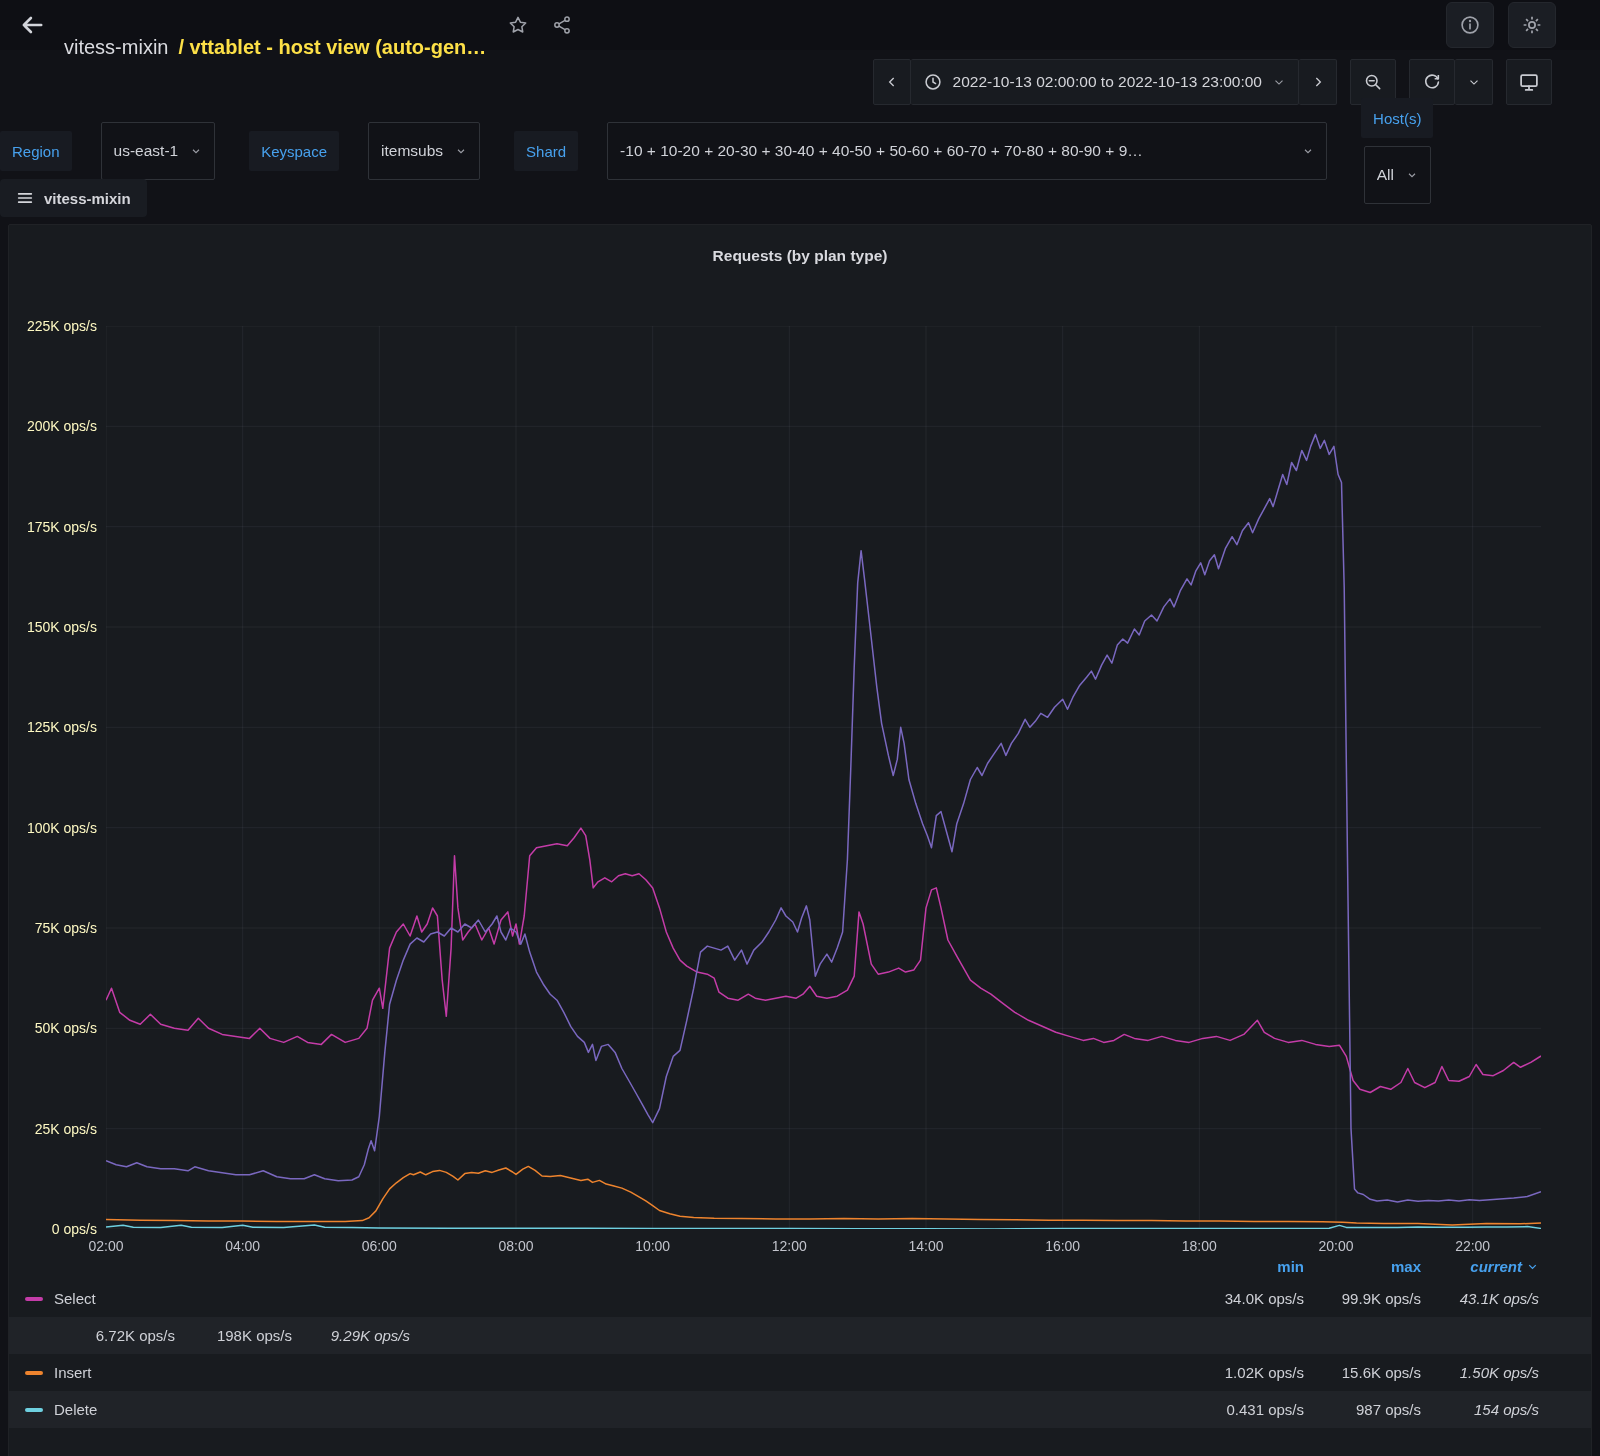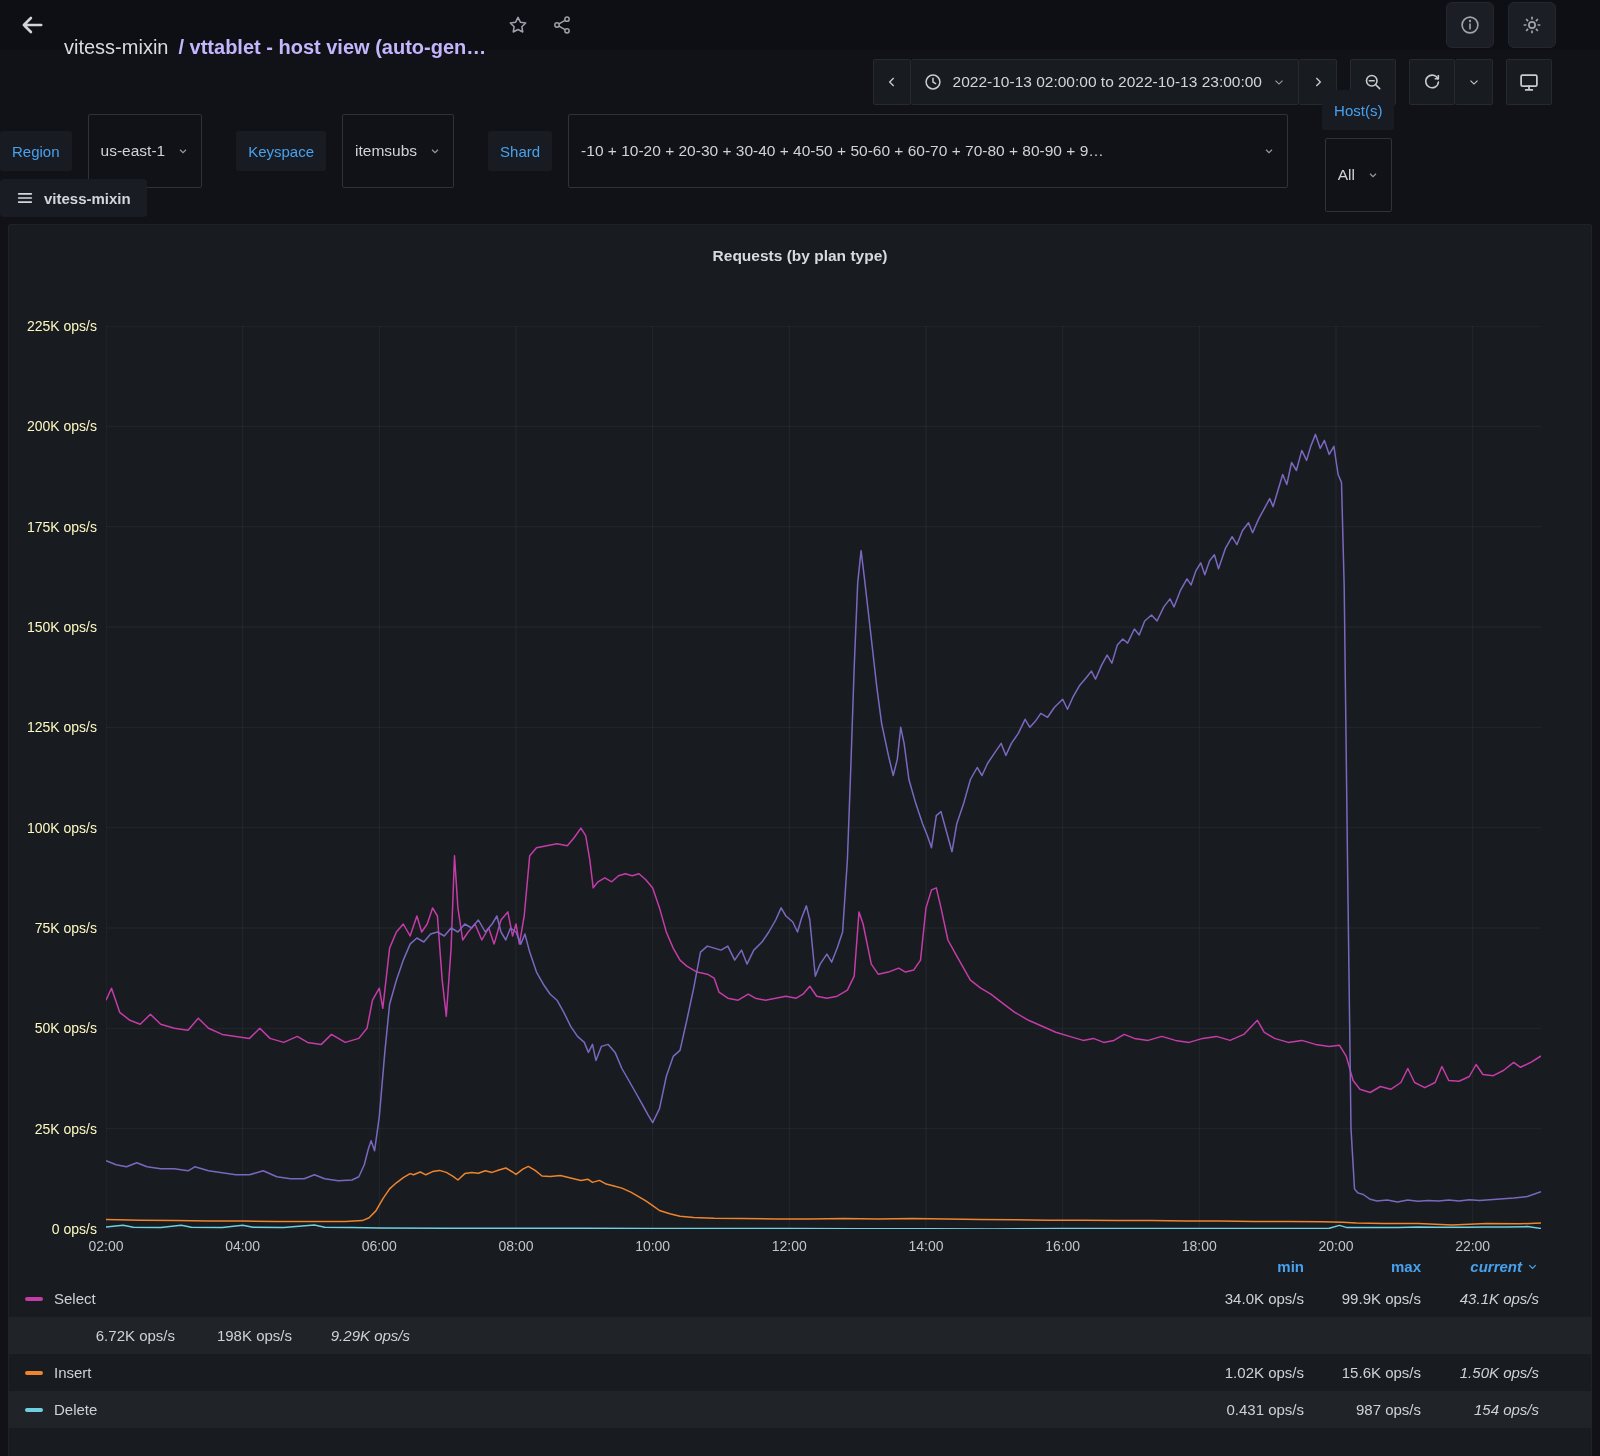--- a/index.html
+++ b/index.html
@@ -17,21 +17,21 @@
   .topnav{
     position:absolute;left:0;top:0;right:0;height:50px;
     background:#0e0f14;display:flex;align-items:center;padding:0 12px;
   }
   .iconbtn{
     background:transparent;border:none;color:#d2d4da;
     width:40px;height:40px;display:flex;align-items:center;justify-content:center;border-radius:4px;
   }
   .crumbs{display:flex;align-items:baseline;gap:10px;margin-left:12px;white-space:nowrap;}
   .crumb-root{font-size:20px;color:#DADBE0;}
-  .crumb-page{font-size:20px;font-weight:600;color:#c4b5fd;margin-top:44px;}
+  .crumb-page{font-size:20px;font-weight:600;color:#fde047;margin-top:44px;}
   .title-tools{display:flex;align-items:center;margin-left:18px;gap:16px;color:#9FA2AA;}
   .title-tools .iconbtn{width:28px;height:28px;color:#9FA2AA;}
   .topnav-right{margin-left:auto;display:flex;gap:14px;padding-right:32px;}
   .sq-btn{
     width:48px;height:46px;background:#1B1E24;border:1px solid #24272D;border-radius:6px;
     color:#9FA2AA;display:flex;align-items:center;justify-content:center;
   }
 
   
   .toolbar{
@@ -46,27 +46,27 @@
   .tgroup .tbtn + .tbtn{border-left:none;}
   .tbtn.narrow{width:38px;padding:0;}
   .tbtn.square{width:46px;padding:0;}
   .time-text{font-size:15.5px;font-weight:500;color:#D4D5DA;white-space:nowrap;}
 
   
   .filters{
     position:absolute;left:0;top:128px;right:0;height:46px;
     display:flex;align-items:center;gap:34px;
   }
-  .vargroup{display:flex;align-items:center;gap:16px;}
+  .vargroup{display:flex;align-items:center;gap:29px;}
   .varlabel{
     height:40px;display:flex;align-items:center;padding:0 12px;border-radius:2px;
     background:#181B22;color:var(--accent,#47A1EE);font-size:15px;font-weight:500;
   }
   .varvalue{
-    height:40px;display:flex;align-items:center;gap:12px;padding:16px 12px;border-radius:2px;
+    height:40px;display:flex;align-items:center;gap:12px;padding:8px 12px;border-radius:2px;
     background:#111217;border:1px solid #2F3238;color:#D0D2D8;font-size:15.5px;white-space:nowrap;
   }
   .varvalue .vtext{overflow:hidden;text-overflow:clip;}
   .varvalue.wide{width:694px;justify-content:space-between;}
   .caret{flex:none;color:#9B9DA5;}
 
   
   .rowhead{position:absolute;left:0;top:179px;height:38px;display:flex;}
   .rowbtn{
     height:38px;display:flex;align-items:center;gap:10px;padding:0 16px;

